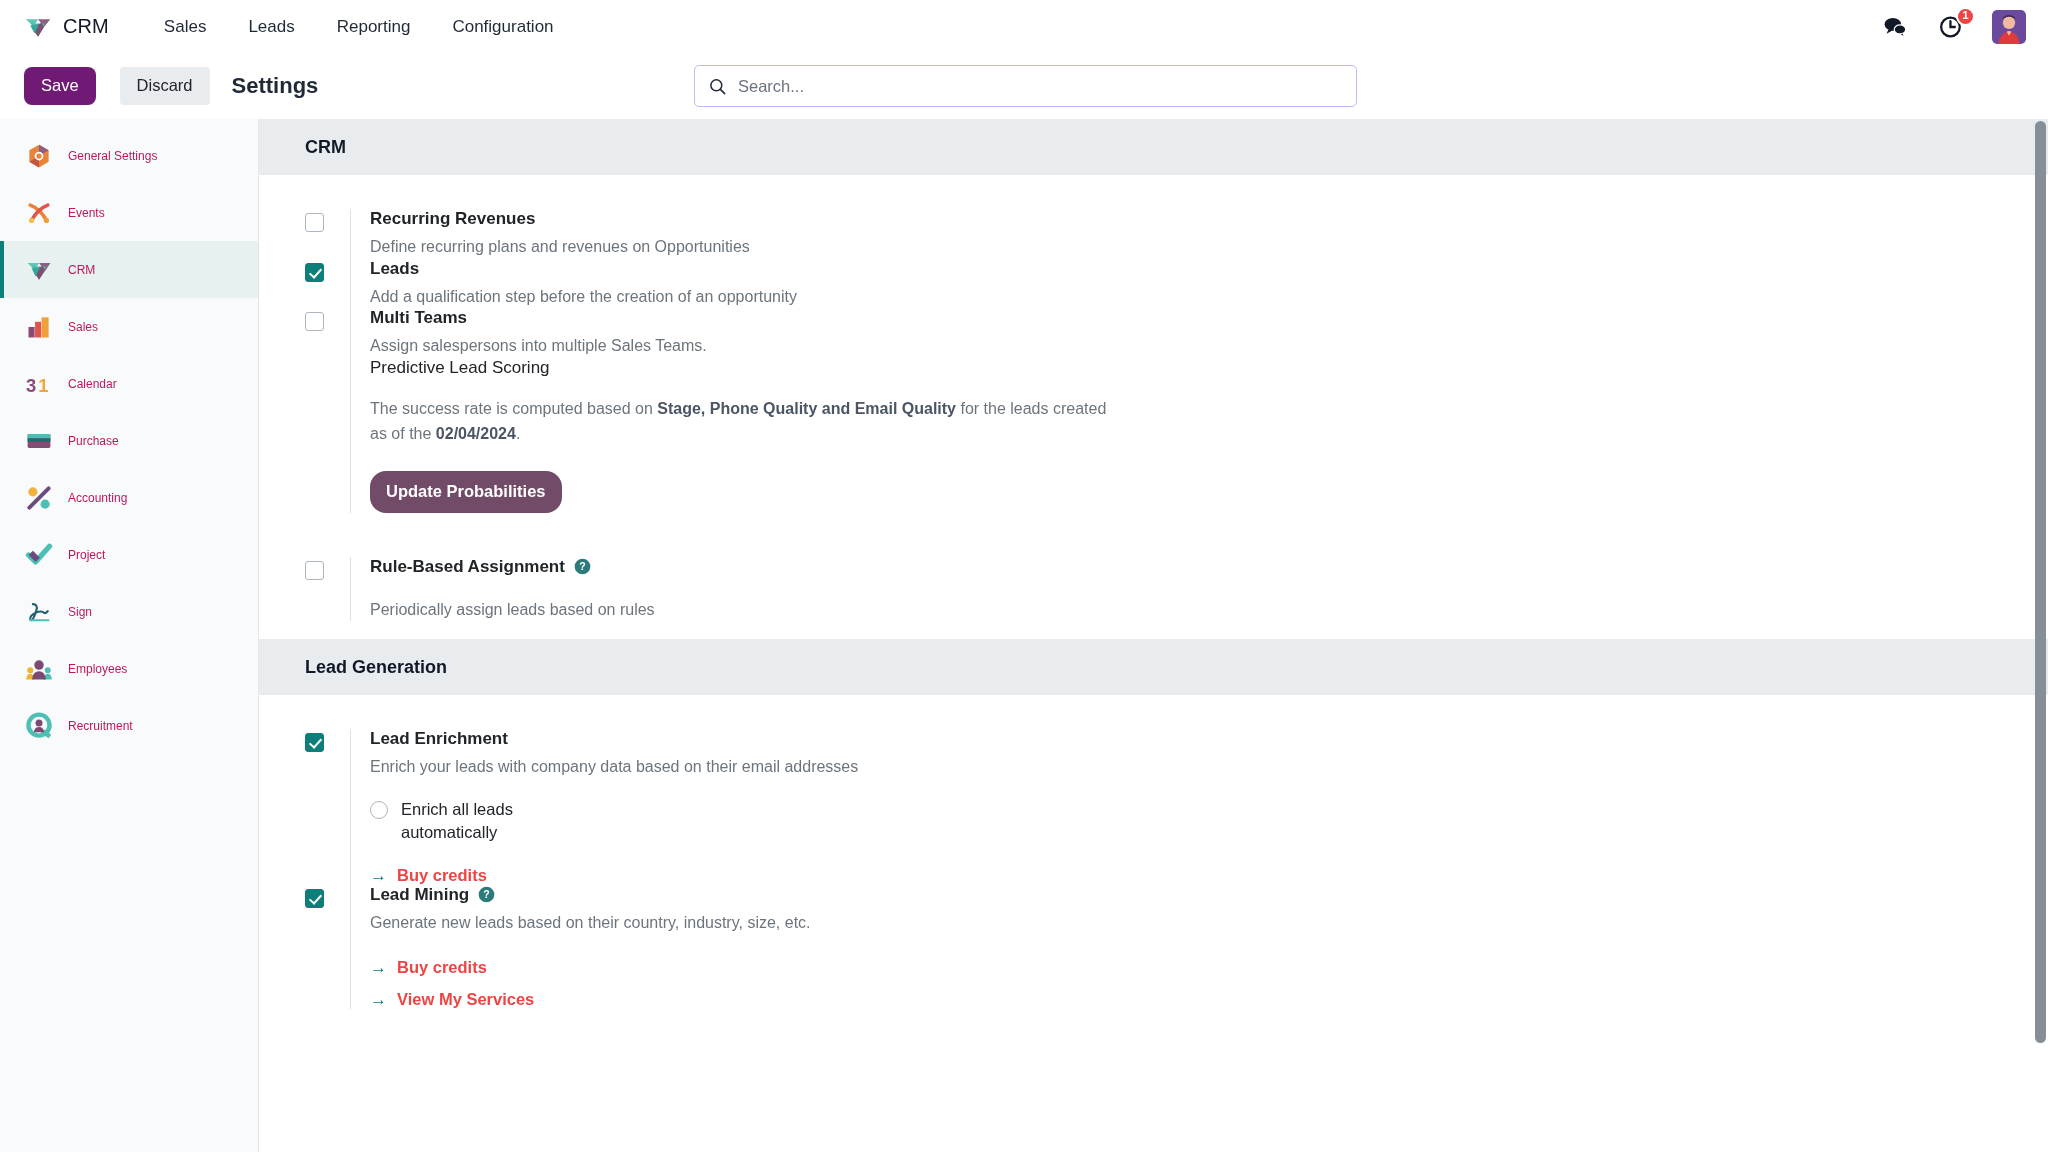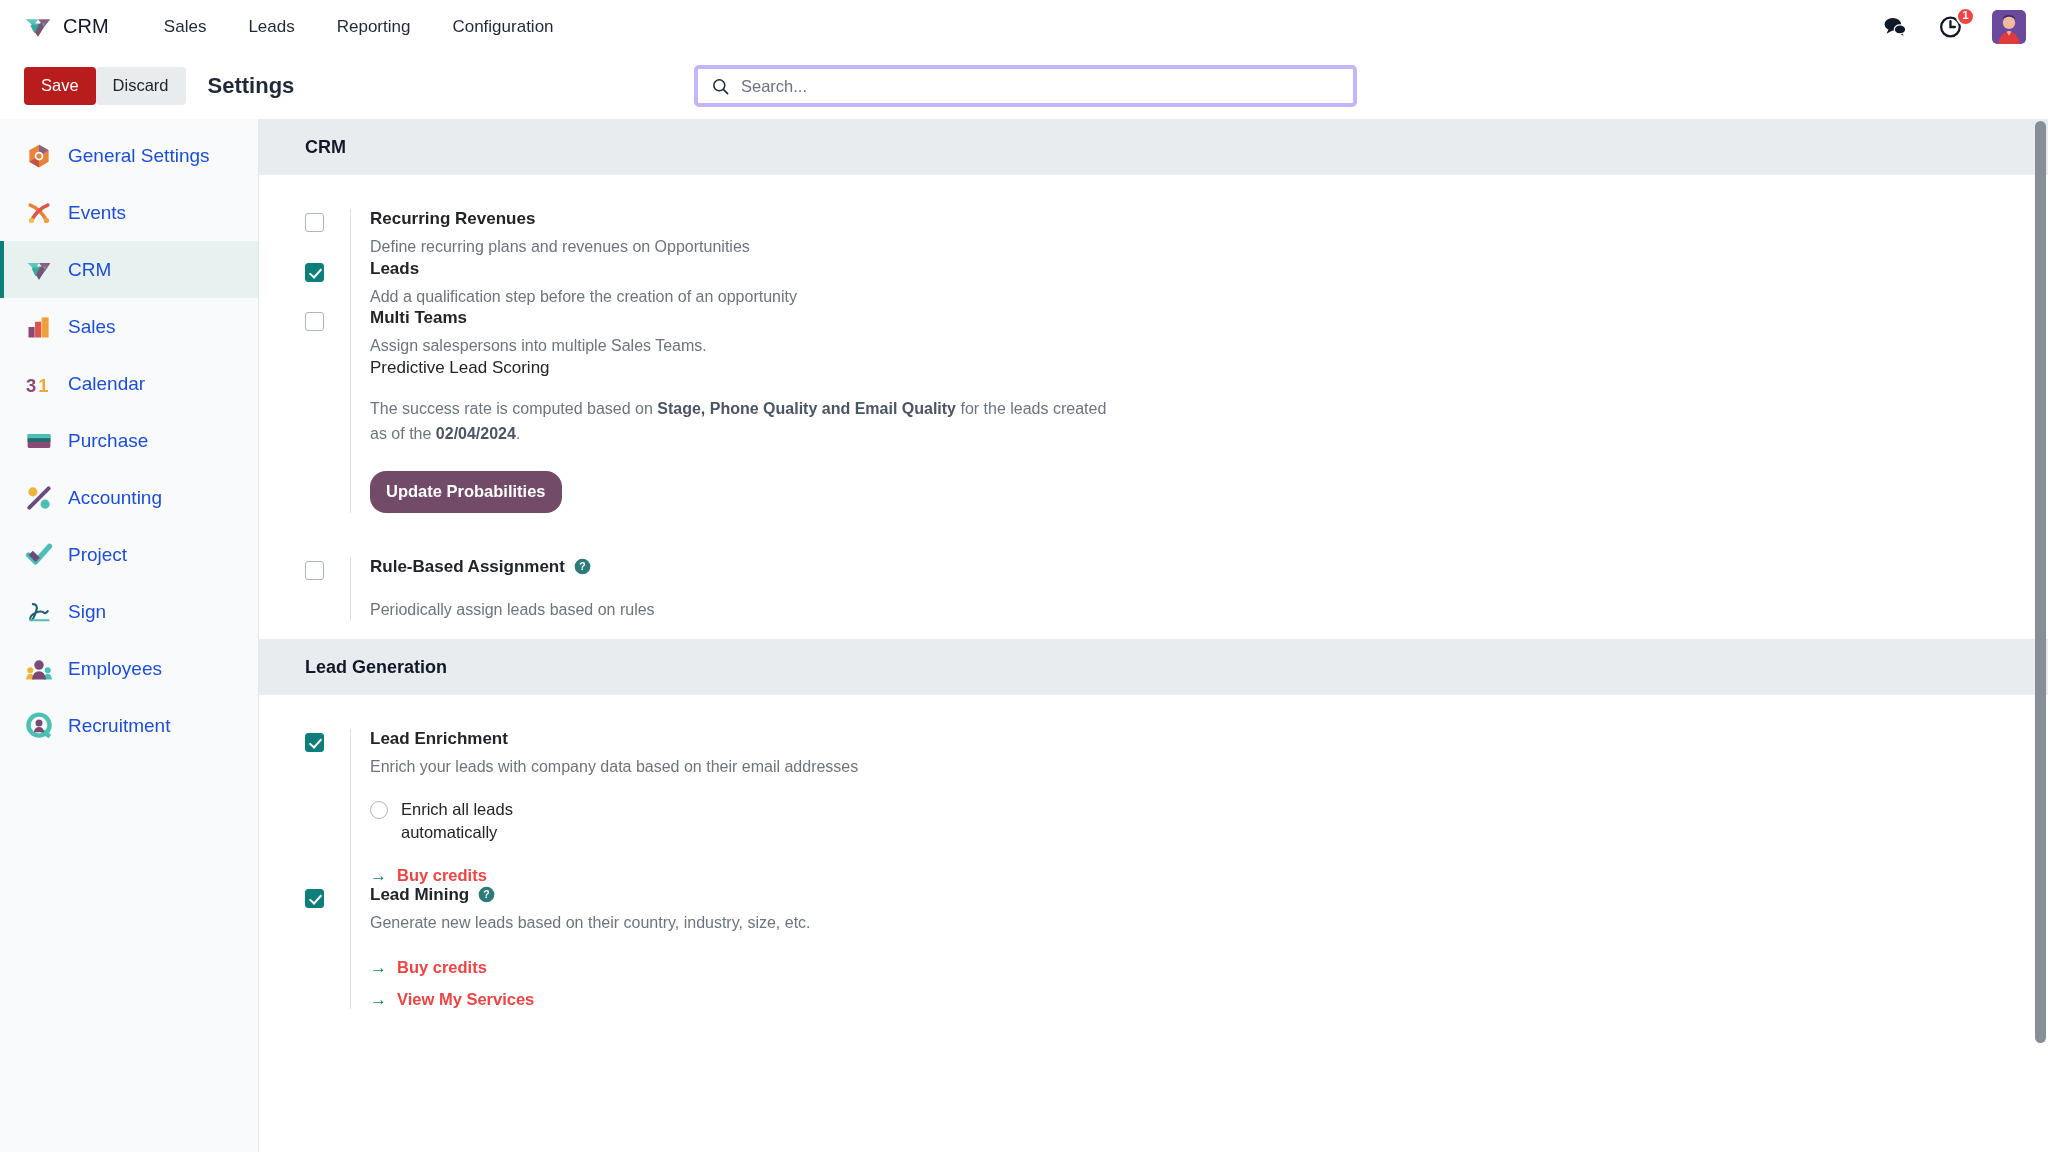--- a/index.html
+++ b/index.html
@@ -52,27 +52,27 @@
   .control-panel {
     height: 66px; background: #ffffff;
     display: flex; align-items: center; padding: 0 24px;
     position: relative; z-index: 20;
   }
   .btn {
     font-size: 16.5px; font-weight: 500; border: none; border-radius: 4px;
     cursor: pointer; padding: 9px 17px; line-height: 1.2;
     font-family: inherit;
   }
-  .btn-save { background: #b91c1c; color: #ffffff; margin-right: 0; }
+  .btn-save { background: #701a75; color: #ffffff; margin-right: 24px; border-radius: 8px; }
   .btn-discard { background: #e9ecef; color: #212529; margin-right: 22px; }
   .panel-title { font-size: 22px; color: #1f2937; font-weight: 700; }
   .search-wrap {
     position: absolute; left: 694px; width: 663px;
     display: flex; align-items: center;
-    border: 4px solid #c4b5fd; border-radius: 5px; background: #fff;
+    border: 1px solid #c4b5fd; border-radius: 5px; background: #fff;
     height: 42px; padding: 0 13px; gap: 11px;
   }
   .search-input {
     border: none; outline: none; font-size: 16.5px; color: #374151;
     flex: 1; background: transparent; font-family: inherit;
   }
   .search-input::placeholder { color: #6b7280; }
 
   
   .body-wrap { display: flex; height: calc(1152px - 53px - 66px); position: relative; }
@@ -84,21 +84,21 @@
     overflow: hidden;
   }
   .side-item {
     display: flex; align-items: center; gap: 15px;
     height: 57px; padding: 0 18px 0 21px; cursor: pointer;
     position: relative; border-left: 4px solid transparent;
   }
   .side-item.active {
     background: #e6f1f0; border-left-color: #0d7e7a;
   }
-  .side-label { font-size: 19px; color: #1d4ed8; white-space: nowrap; }
+  .side-label { font-size: 12px; color: #be185d; white-space: nowrap; }
   .side-icon { width: 28px; height: 28px; display: block; flex: none; }
 
   
   .content {
     flex: 1; overflow: hidden; position: relative; background: #fff;
   }
   .settings-scroll { height: 100%; overflow: hidden; }
 
   .section-header {
     background: #e9ecef; height: 56px; display: flex; align-items: center;

